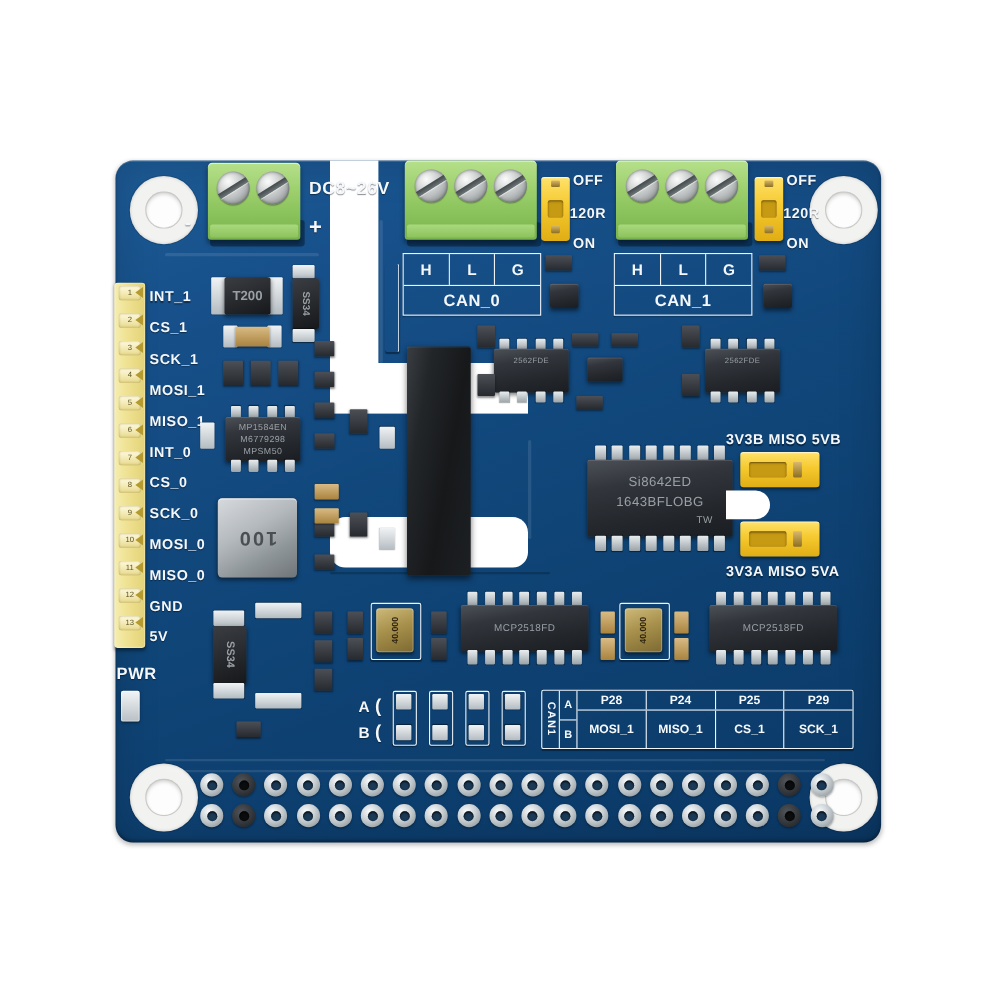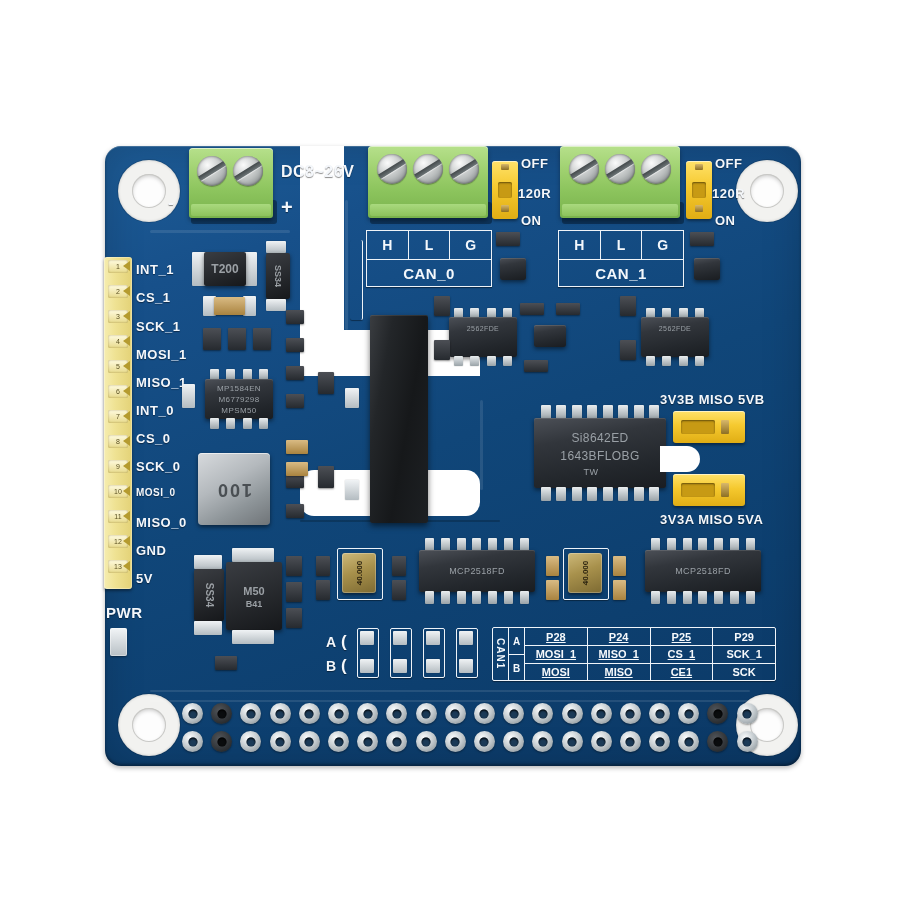--- a/index.html
+++ b/index.html
@@ -126,21 +126,21 @@
   .tbl .vcell span{writing-mode:vertical-rl;color:#f4f8fc;font-size:10px;font-weight:bold;letter-spacing:1px;}
   .tbl .abcol{width:15px;border-right:1.5px solid #f0f5fa;}
   .tbl .abcol div{height:50%;display:flex;align-items:center;justify-content:center;color:#f4f8fc;
      font-size:10px;font-weight:bold;}
   .tbl .abcol div:first-child{border-bottom:1.5px solid #f0f5fa;}
   .tbl .grid{flex:1;display:flex;flex-direction:column;}
   .tbl .grow{flex:1;display:flex;}
   .tbl .grow:not(:last-child){border-bottom:1.5px solid #f0f5fa;}
   .tbl .gcell{flex:1;display:flex;align-items:center;justify-content:center;color:#f6f9fc;
      font-size:11px;font-weight:bold;letter-spacing:0;}
-  .tbl .gcell:not(:last-child){border-right:1.5px solid #f0f5fa;text-decoration:underline;}
+  .tbl .gcell:not(:last-child){border-right:1.5px solid #f0f5fa;}
 
   .cantbl{position:absolute;border:1.5px solid #eef3f8;display:flex;flex-direction:column;box-shadow:0 1px 1px rgba(0,0,0,.4);}
   .cantbl .r1{display:flex;height:28px;border-bottom:1.5px solid #eef3f8;}
   .cantbl .r1 div{flex:1;display:flex;align-items:center;justify-content:center;color:#f4f8fc;font-weight:bold;font-size:14px;}
   .cantbl .r1 div:not(:last-child){border-right:1.5px solid #eef3f8;}
   .cantbl .r2{height:26px;display:flex;align-items:center;justify-content:center;color:#f4f8fc;font-weight:bold;font-size:15px;letter-spacing:.5px;}
 
   
   .trace{position:absolute;background:rgba(255,255,255,.10);border-radius:2px;}
   .tracek{position:absolute;background:rgba(6,28,48,.35);border-radius:2px;}
@@ -281,21 +281,21 @@
   </div>
 
   <div class="silk" style="left:136px;top:262px;font-size:13px;">INT_1</div>
   <div class="silk" style="left:136px;top:290px;font-size:13px;">CS_1</div>
   <div class="silk" style="left:136px;top:319px;font-size:13px;">SCK_1</div>
   <div class="silk" style="left:136px;top:347px;font-size:13px;">MOSI_1</div>
   <div class="silk" style="left:136px;top:375px;font-size:13px;">MISO_1</div>
   <div class="silk" style="left:136px;top:403px;font-size:13px;">INT_0</div>
   <div class="silk" style="left:136px;top:431px;font-size:13px;">CS_0</div>
   <div class="silk" style="left:136px;top:459px;font-size:13px;">SCK_0</div>
-  <div class="silk" style="left:136px;top:487px;font-size:10px;">MOSI_0</div>
+  <div class="silk" style="left:136px;top:487px;font-size:13px;">MOSI_0</div>
   <div class="silk" style="left:136px;top:515px;font-size:13px;">MISO_0</div>
   <div class="silk" style="left:136px;top:543px;font-size:13px;">GND</div>
   <div class="silk" style="left:136px;top:571px;font-size:13px;">5V</div>
 
   <div class="silk" style="left:106px;top:604px;font-size:15px;">PWR</div>
   <div class="led" style="left:110px;top:628px;width:17px;height:28px;"></div>
 
   <div class="pad" style="left:192px;top:252px;width:14px;height:34px;"></div>
   <div class="pad" style="left:243px;top:252px;width:14px;height:34px;"></div>
   <div class="smc" style="left:204px;top:252px;width:42px;height:34px;">
@@ -339,24 +339,20 @@
     <b>100</b>
   </div>
 
   <div class="pad" style="left:194px;top:555px;width:28px;height:14px;"></div>
   <div class="smc smcv" style="left:194px;top:569px;width:30px;height:52px;">
     <b style="font-size:10px;">SS34</b>
   </div>
   <div class="pad" style="left:194px;top:621px;width:28px;height:14px;"></div>
 
   <div class="pad" style="left:232px;top:548px;width:42px;height:14px;"></div>
-  <div class="smc" style="left:226px;top:562px;width:56px;height:68px;">
-    <b style="top:42%;font-size:11px;">M50</b>
-    <b style="top:62%;font-size:9px;">B41</b>
-  </div>
   <div class="pad" style="left:232px;top:630px;width:42px;height:14px;"></div>
 
   <div class="res" style="left:286px;top:556px;width:16px;height:20px;"></div>
   <div class="res" style="left:286px;top:582px;width:16px;height:20px;"></div>
   <div class="res" style="left:286px;top:608px;width:16px;height:20px;"></div>
   <div class="res" style="left:215px;top:656px;width:22px;height:14px;"></div>
 
   <div class="res" style="left:286px;top:310px;width:18px;height:14px;"></div>
   <div class="res" style="left:286px;top:338px;width:18px;height:14px;"></div>
   <div class="res" style="left:286px;top:366px;width:18px;height:14px;"></div>
@@ -426,21 +422,21 @@
       <span style="width:10px;height:14px;"></span>
       <span style="width:10px;height:14px;"></span>
     <span style="width:10px;height:14px;"></span>
       <span style="width:10px;height:14px;"></span>
       <span style="width:10px;height:14px;"></span>
       <span style="width:10px;height:14px;"></span>
   </div>
   <div class="ic" style="left:534px;top:418px;width:132px;height:70px;">
     <div class="mark" style="top:13px;font-size:12px;">Si8642ED</div>
     <div class="mark" style="top:31px;font-size:12px;">1643BFLOBG</div>
-    <div class="mark" style="top:49px;font-size:9px;padding-right:18px;">TW</div>
+    <div class="mark" style="top:49px;font-size:9px;text-align:right;padding-right:18px;">TW</div>
   </div>
   <div class="pins" style="left:541px;top:487px;width:118px;height:14px;">
     <span style="width:10px;height:14px;"></span>
       <span style="width:10px;height:14px;"></span>
       <span style="width:10px;height:14px;"></span>
       <span style="width:10px;height:14px;"></span>
     <span style="width:10px;height:14px;"></span>
       <span style="width:10px;height:14px;"></span>
       <span style="width:10px;height:14px;"></span>
       <span style="width:10px;height:14px;"></span>
@@ -554,26 +550,20 @@
         <div class="gcell">P24</div>
         <div class="gcell">P25</div>
         <div class="gcell">P29</div>
       </div>
       <div class="grow">
         <div class="gcell">MOSI_1</div>
         <div class="gcell">MISO_1</div>
         <div class="gcell">CS_1</div>
         <div class="gcell">SCK_1</div>
       </div>
-      <div class="grow">
-        <div class="gcell">MOSI</div>
-        <div class="gcell">MISO</div>
-        <div class="gcell">CE1</div>
-        <div class="gcell">SCK</div>
-      </div>
     </div>
   </div>
 
   <div class="gpio" style="left:178px;top:700px;">
       <div class="gp"></div>
       <div class="gp blk"></div>
       <div class="gp"></div>
       <div class="gp"></div>
       <div class="gp"></div>
       <div class="gp"></div>

